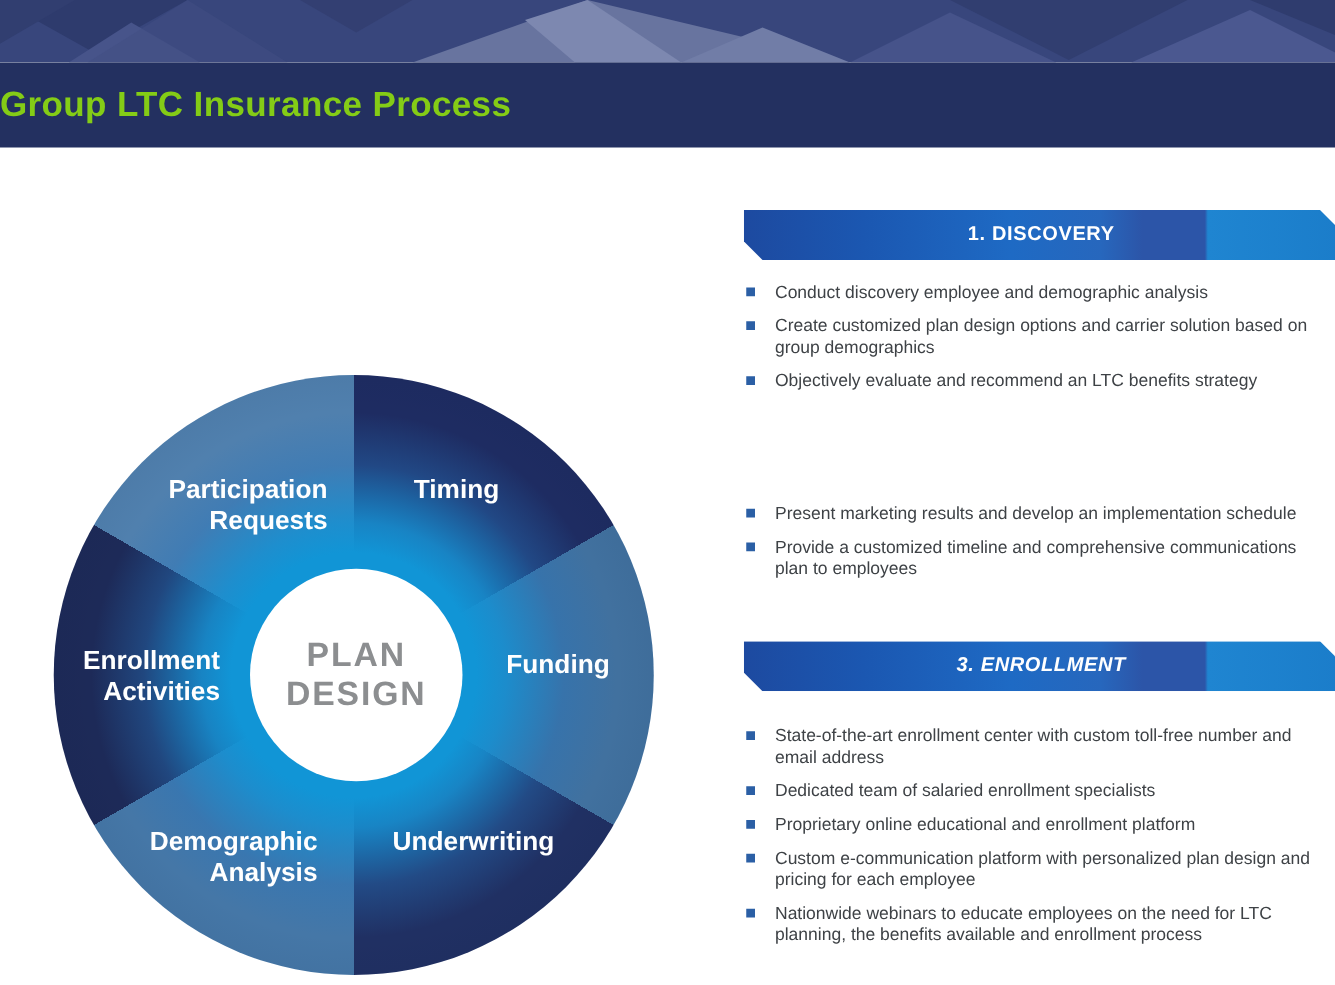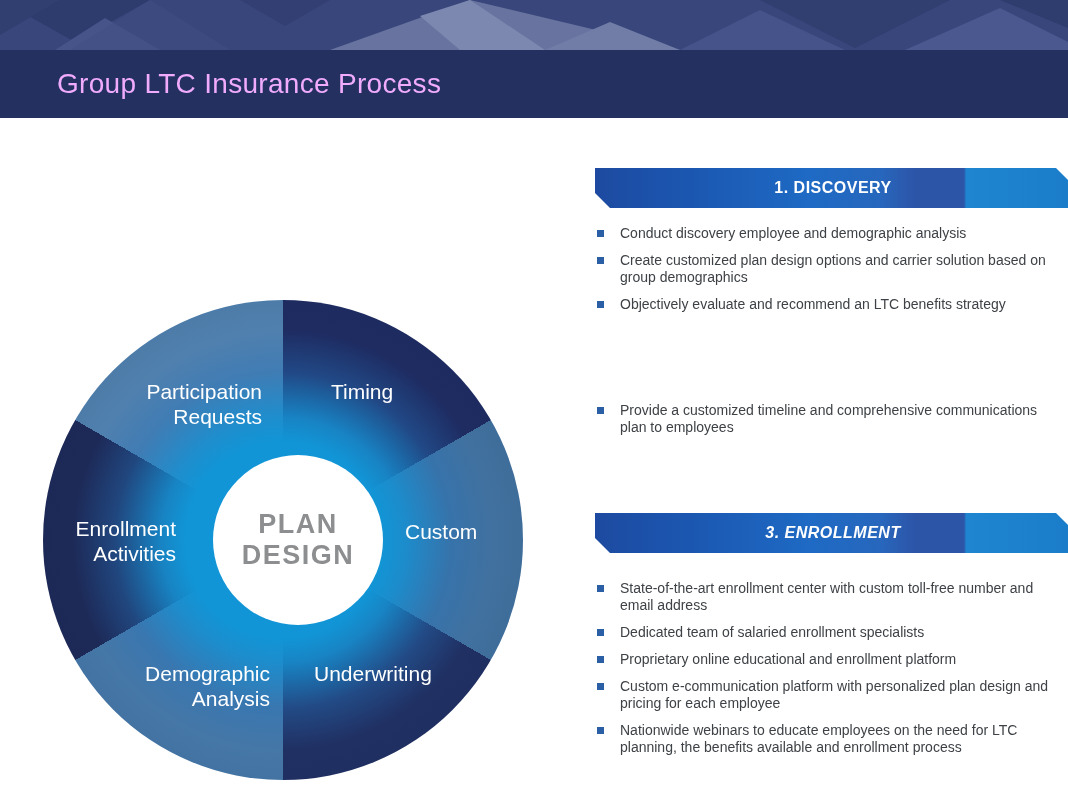--- a/index.html
+++ b/index.html
@@ -10,21 +10,21 @@
 
   
   .top-band { position:absolute; left:0; top:0; width:1068px; height:50px; }
 
   
   .title-bar {
     position:absolute; left:0; top:50px; width:1068px; height:68px;
     background:#233060; display:flex; align-items:center;
   }
   .title-bar .title {
-    margin-left:57px; color:#f0abfc; font-weight:normal;
+    color:#84cc16; font-weight:bold;
     font-size:28px; letter-spacing:0.3px;
   }
 
   
   .intro {
     position:absolute; left:55px; top:134px; width:440px;
     color:#94979b; font-size:38px; line-height:47px; font-weight:normal;
   }
 
   
@@ -40,37 +40,37 @@
       rgba(38,118,190,0.38) 168px,
       rgba(38,118,190,0) 210px);
     z-index:1;
   }
   .pie::after { 
     content:""; position:absolute; inset:0; border-radius:50%;
     background:radial-gradient(circle, rgba(0,0,0,0) 62%, rgba(8,16,42,0.16) 97%);
     z-index:1;
   }
   .hub {
-    position:absolute; left:170px; top:155px; width:170px; height:170px;
+    position:absolute; left:157px; top:155px; width:170px; height:170px;
     background:#ffffff; border-radius:50%; z-index:3;
     display:flex; flex-direction:column; align-items:center; justify-content:center;
     text-align:left;
   }
   .hub div {
     color:#8c8e90; font-weight:bold; font-size:27px; line-height:31px;
     letter-spacing:1.5px;
   }
   .seg-label {
-    position:absolute; z-index:2; color:#ffffff; font-weight:normal;
+    position:absolute; z-index:2; color:#ffffff; font-weight:bold;
     font-size:21px; line-height:25px;
   }
   .lbl-timing        { left:288px; top:79px;  }
   .lbl-funding       { left:362px; top:219px; }
   .lbl-underwriting  { left:271px; top:361px; }
-  .lbl-demographic   { left:87px;  top:361px; width:140px; text-align:right; }
+  .lbl-demographic   { left:71px;  top:361px; width:140px; text-align:right; }
   .lbl-enrollment    { left:19px;  top:216px; width:114px; text-align:right; }
   .lbl-participation { left:73px;  top:79px;  width:146px; text-align:right; }
 
   
   .sections { position:absolute; left:583px; top:168px; width:476px; height:612px; }
   .banner {
     position:absolute; left:12px; width:476px; height:40px;
     display:flex; align-items:center; justify-content:center;
     background:linear-gradient(90deg,
       #1d4aa0 0%, #1b57b1 20%, #1e6ac4 45%, #2767bd 60%,
@@ -120,21 +120,21 @@
     <polygon points="240,0 330,0 285,26" fill="#333f72"></polygon>
   </svg>
 
   <div class="title-bar">
     <div class="title">Group LTC Insurance Process</div>
   </div>
 
 
   <div class="pie" id="wheel" style="background: conic-gradient(rgb(30, 44, 98) 0deg, rgb(30, 44, 98) 60deg, rgb(65, 113, 159) 60deg, rgb(65, 113, 159) 120deg, rgb(32, 48, 99) 120deg, rgb(32, 48, 99) 180deg, rgb(69, 119, 167) 180deg, rgb(69, 119, 167) 240deg, rgb(29, 42, 88) 240deg, rgb(29, 42, 88) 300deg, rgb(80, 128, 174) 300deg, rgb(80, 128, 174) 360deg);">
     <div class="seg-label lbl-timing">Timing</div>
-    <div class="seg-label lbl-funding">Custom</div>
+    <div class="seg-label lbl-funding">Funding</div>
     <div class="seg-label lbl-underwriting">Underwriting</div>
     <div class="seg-label lbl-demographic">Demographic Analysis</div>
     <div class="seg-label lbl-enrollment">Enrollment Activities</div>
     <div class="seg-label lbl-participation">Participation Requests</div>
     <div class="hub">
       <div>PLAN</div>
       <div>DESIGN</div>
     </div>
   </div>
 
@@ -142,20 +142,21 @@
     <div class="banner banner-1">
       <span>1. DISCOVERY</span>
     </div>
     <ul class="bullets bullets-1">
         <li>Conduct discovery employee and demographic analysis</li>
         <li>Create customized plan design options and carrier solution based on group demographics</li>
         <li>Objectively evaluate and recommend an LTC benefits strategy</li>
       </ul>
 
     <ul class="bullets bullets-2">
+        <li>Present marketing results and develop an implementation schedule</li>
         <li>Provide a customized timeline and comprehensive communications plan to employees</li>
       </ul>
 
     <div class="banner banner-3">
       <span>3. ENROLLMENT</span>
     </div>
     <ul class="bullets bullets-3">
         <li>State-of-the-art enrollment center with custom toll-free number and email address</li>
         <li>Dedicated team of salaried enrollment specialists</li>
         <li>Proprietary online educational and enrollment platform</li>

